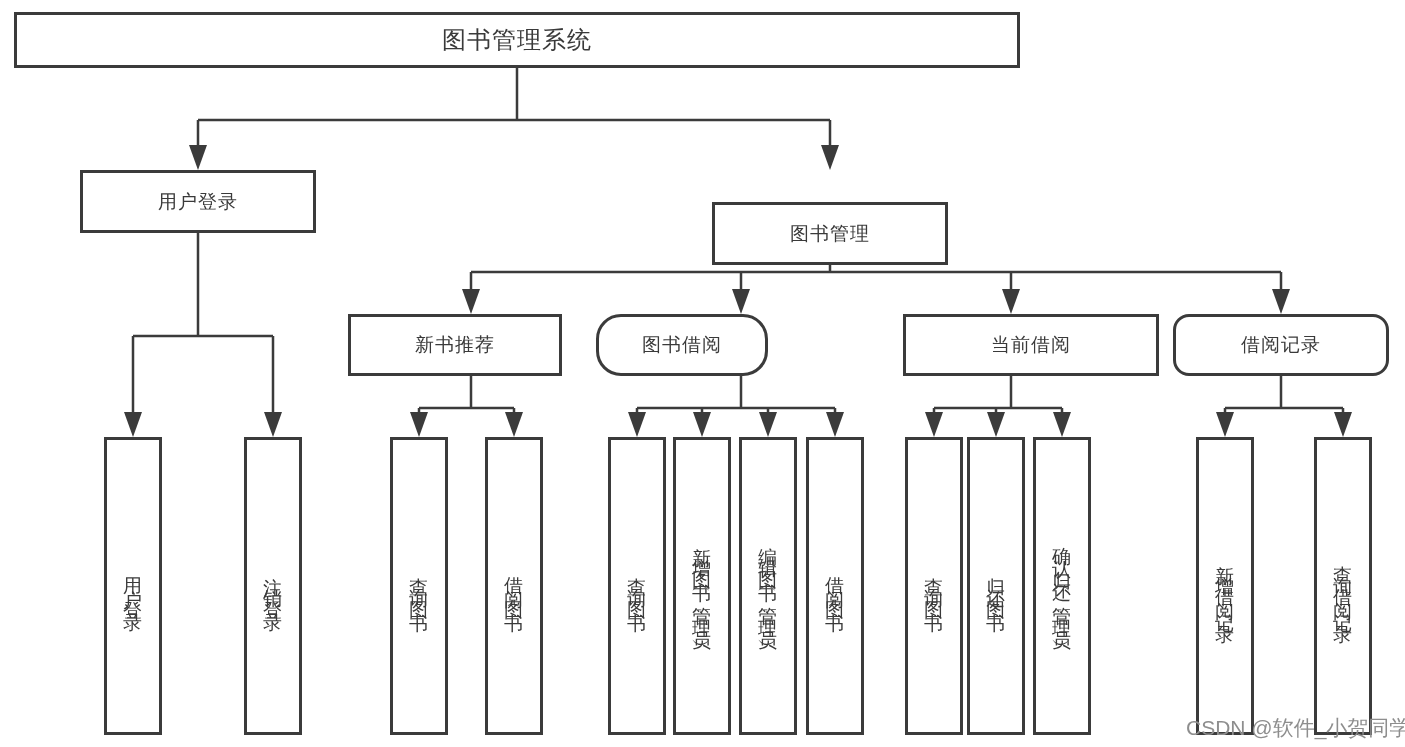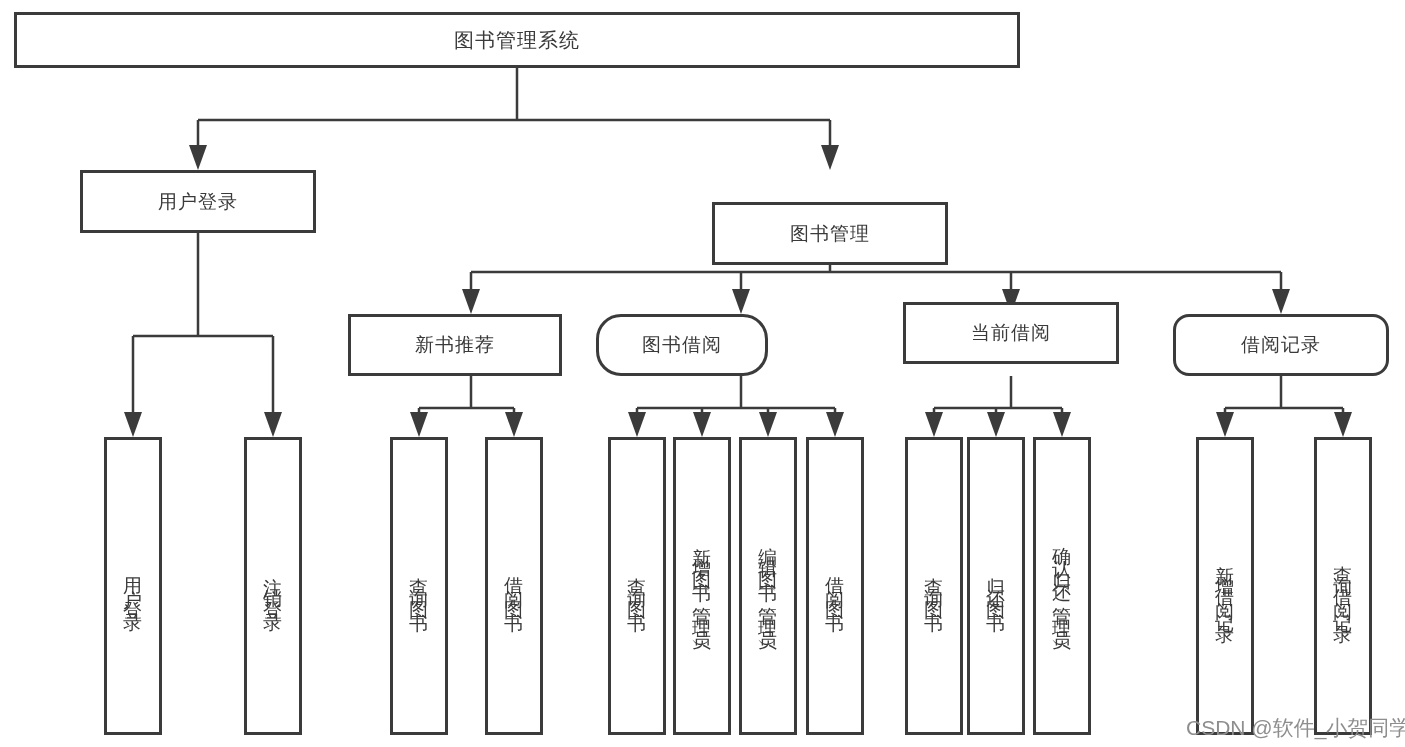--- a/index.html
+++ b/index.html
@@ -34,21 +34,21 @@
     display: flex;
     align-items: center;
     justify-content: center;
     color: var(--text);
   }
   .h-label {
     font-size: 19px;
     letter-spacing: 1px;
     white-space: nowrap;
   }
-  .root-label { font-size: 20px; font-family: Liberation Mono, monospace; }
+  .root-label { font-size: 24px; font-family: Liberation Mono, monospace; }
   .leaf .v-label {
     writing-mode: vertical-rl;
     text-orientation: mixed;
     font-size: 19px;
     line-height: 1;
     letter-spacing: 12px;
     white-space: nowrap;
   }
   .watermark {
     position: absolute;
@@ -111,21 +111,21 @@
   <div class="box" style="left:712px; top:170px; width:236px; height:63px;margin-top:32px;">
     <span class="h-label">图书管理</span>
   </div>
 
   <div class="box" style="left:348px; top:314px; width:214px; height:62px;">
     <span class="h-label">新书推荐</span>
   </div>
   <div class="box" style="left:596px; top:314px; width:172px; height:62px;border-radius:25px;">
     <span class="h-label">图书借阅</span>
   </div>
-  <div class="box" style="left:903px; top:302px; width:216px; height:62px;">
+  <div class="box" style="left:903px; top:314px; width:256px; height:62px;">
     <span class="h-label">当前借阅</span>
   </div>
   <div class="box" style="left:1173px; top:314px; width:216px; height:62px;border-radius:16px;">
     <span class="h-label">借阅记录</span>
   </div>
 
   <div class="box leaf" style="left:104px; top:437px; width:58px; height:298px;">
     <span class="v-label">用户登录</span>
   </div>
   <div class="box leaf" style="left:244px; top:437px; width:58px; height:298px;">

